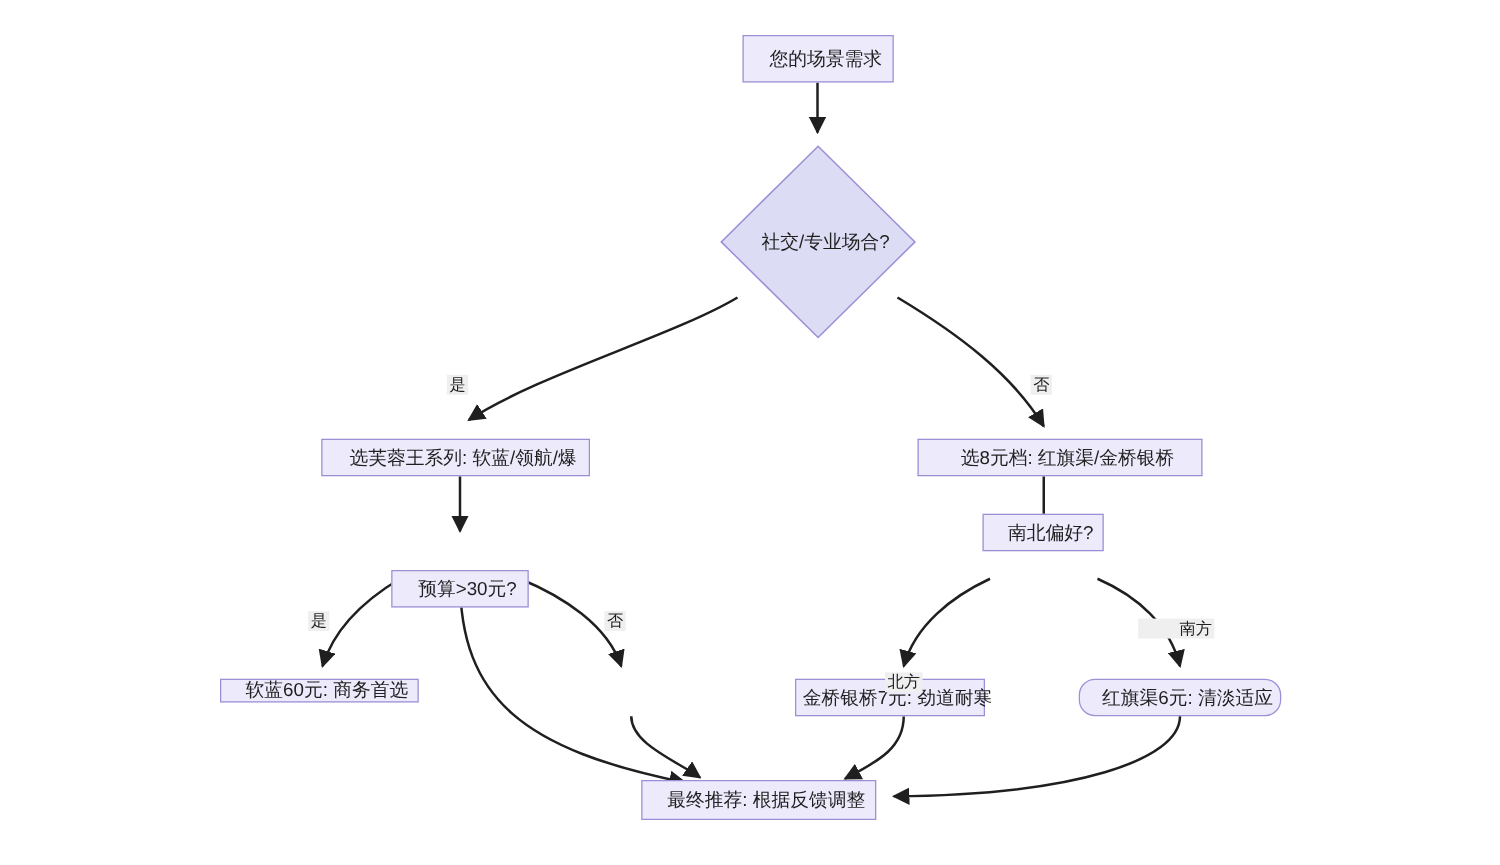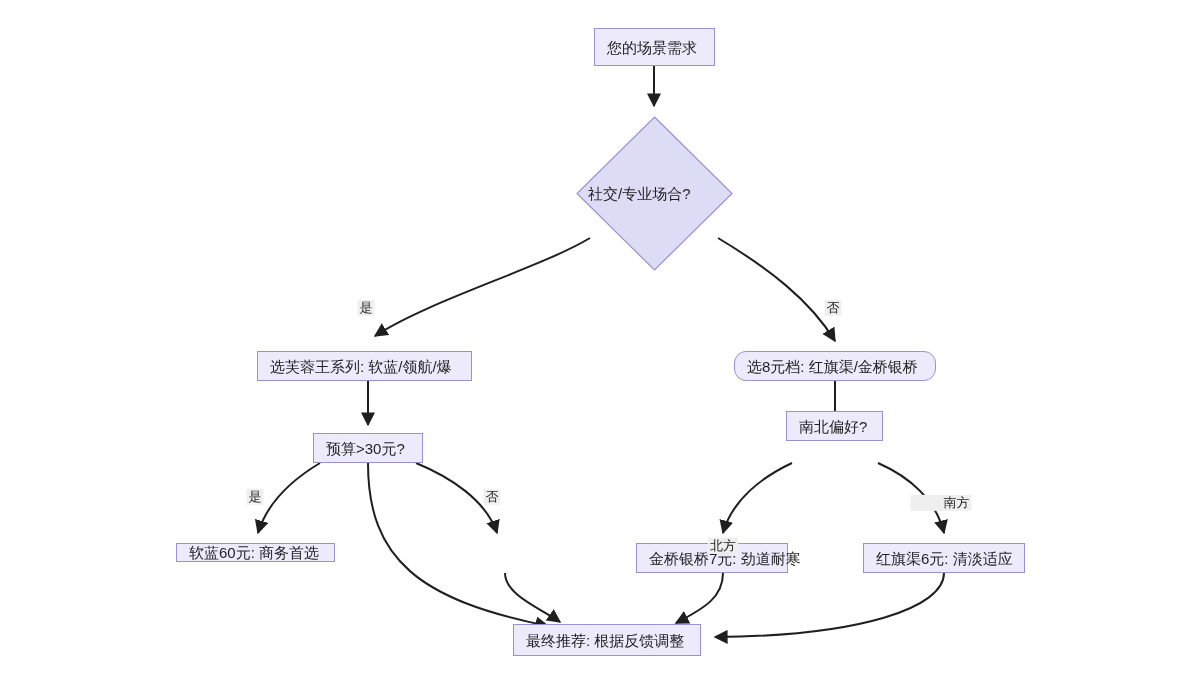--- a/index.html
+++ b/index.html
@@ -30,20 +30,21 @@
   .node {
     position: absolute;
     box-sizing: border-box;
     background: #ECEAFB;
     border: 1px solid #9B8FD6;
     color: #1f1f1f;
     font-size: 15px;
     line-height: 1;
     display: flex;
     align-items: center;
+    justify-content: center;
     white-space: nowrap;
     letter-spacing: 0px;
     padding-left: 12px;
   }
   .node.decision-diamond {
     background: transparent;
     border: none;
   }
   .diamond-shape {
     position: absolute;
@@ -118,42 +119,42 @@
     <span>选芙蓉王系列: 软蓝/领航/爆</span>
   </div>
 
   <div class="node decision-diamond" style="left:576px; top:116px; width:157px; height:155px;">
     <svg class="diamond-shape" viewBox="0 0 157 155" preserveAspectRatio="none">
       <polygon points="78.5,1 156,77.5 78.5,154 1,77.5" fill="#DDDCF5" stroke="#9B8FD6" stroke-width="1.2"></polygon>
     </svg>
     <span class="diamond-label">社交/专业场合?</span>
   </div>
 
-  <div class="node" style="left:734px; top:351px; width:202px; height:30px;border-radius:12px;">
+  <div class="node" style="left:734px; top:351px; width:228px; height:30px;">
     <span>选8元档: 红旗渠/金桥银桥</span>
   </div>
 
-  <div class="node" style="left:313px; top:433px; width:110px; height:30px;">
+  <div class="node" style="left:313px; top:456px; width:110px; height:30px;">
     <span>预算&gt;30元?</span>
   </div>
 
   <div class="node" style="left:786px; top:411px; width:97px; height:30px;">
     <span>南北偏好?</span>
   </div>
 
   <div class="node" style="left:176px; top:543px; width:159px; height:19px;">
     <span>软蓝60元: 商务首选</span>
   </div>
 
 
   <div class="node" style="left:636px; top:543px; width:152px; height:30px;">
     <span>金桥银桥7元: 劲道耐寒</span>
   </div>
 
-  <div class="node" style="left:863px; top:543px; width:162px; height:30px;">
+  <div class="node" style="left:863px; top:543px; width:162px; height:30px;border-radius:13px;">
     <span>红旗渠6元: 清淡适应</span>
   </div>
 
   <div class="node" style="left:513px; top:624px; width:188px; height:32px;">
     <span>最终推荐: 根据反馈调整</span>
   </div>
 
   <div class="edge-label" style="left:366px; top:308px;">是</div>
 
   <div class="edge-label" style="left:833px; top:308px;">否</div>

